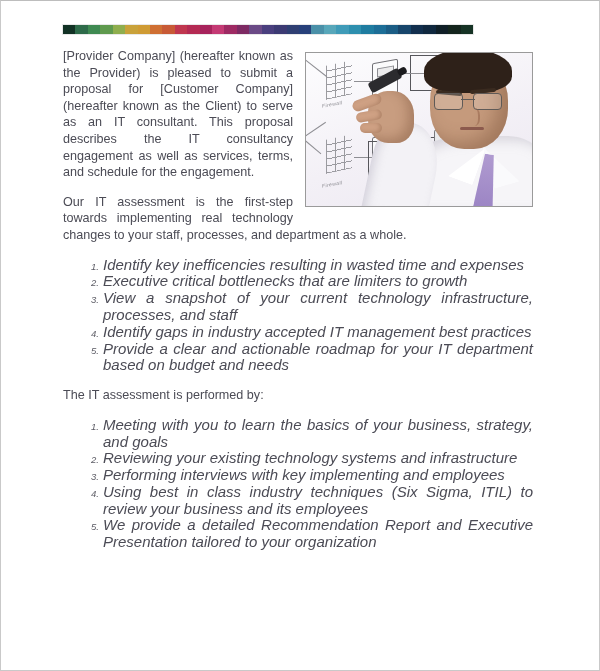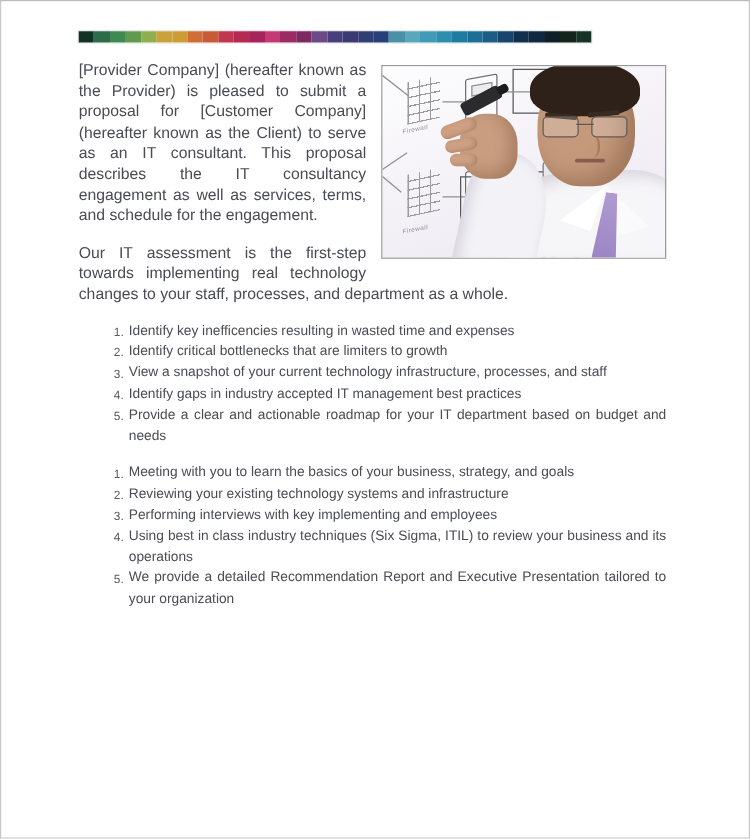--- a/index.html
+++ b/index.html
@@ -73,27 +73,28 @@
     shape-outside: margin-box;
   }
   ol.numlist {
     margin: 0 0 13px 0;
     padding: 0 0 0 38px;
     list-style: none;
     counter-reset: li;
   }
   ol.numlist > li {
     position: relative;
-    font-size: 11px;
+    font-size: 15px;
     line-height: 16.8px;
     color: #4b4b55;
     text-align: justify;
     padding-left: 2px;
     margin-bottom: 0px;
     counter-increment: li;
+    font-style: italic;
   }
   ol.numlist > li::before {
     content: counter(li) ".";
     position: absolute;
     left: -16px;
     top: 2px;
     width: 14px;
     text-align: right;
     font-size: 9.5px;
     color: #5a5a63;
@@ -261,29 +262,30 @@
 
     <p class="body">[Provider Company] (hereafter known as the Provider) is pleased to submit a proposal for [Customer Company] (hereafter known as the Client) to serve as an IT consultant. This proposal describes the IT consultancy engagement as well as services, terms, and schedule for the engagement.</p>
 
     <p class="body">Our IT assessment is the first-step towards implementing real technology changes to your staff, processes, and department as a whole.</p>
 
 
     <div class="clearer"></div>
 
     <ol class="numlist">
       <li class="short">Identify key inefficencies resulting in wasted time and expenses</li>
-      <li class="short">Identify critical bottlenecks that are limiters to growth</li>
+      <li class="short">Executive critical bottlenecks that are limiters to growth</li>
       <li>View a snapshot of your current technology infrastructure, processes, and staff</li>
       <li class="short">Identify gaps in industry accepted IT management best practices</li>
       <li>Provide a clear and actionable roadmap for your IT department based on budget and needs</li>
     </ol>
 
+    <p class="body nojust">The IT assessment is performed by:</p>
 
     <ol class="numlist">
       <li>Meeting with you to learn the basics of your business, strategy, and goals</li>
       <li class="short">Reviewing your existing technology systems and infrastructure</li>
       <li class="short">Performing interviews with key implementing and employees</li>
-      <li>Using best in class industry techniques (Six Sigma, ITIL) to review your business and its operations</li>
+      <li>Using best in class industry techniques (Six Sigma, ITIL) to review your business and its employees</li>
       <li>We provide a detailed Recommendation Report and Executive Presentation tailored to your organization</li>
     </ol>
 
   </div>
 </div>
 
 </body></html>

